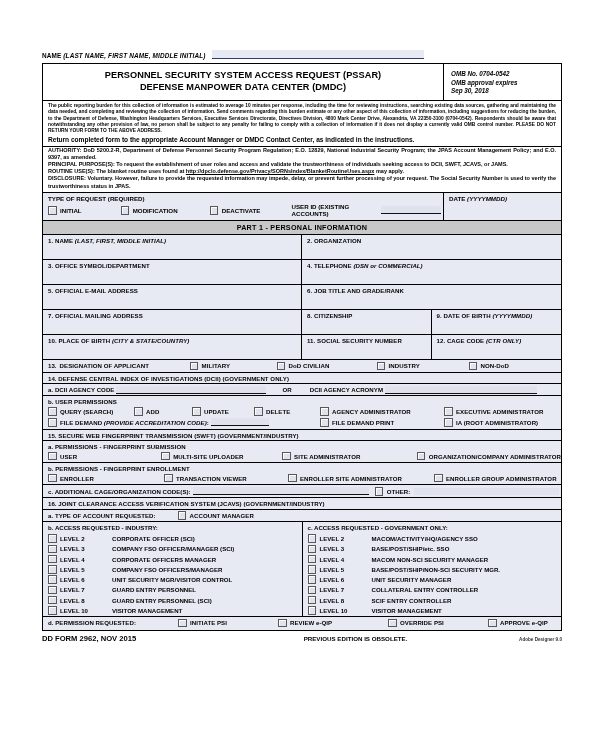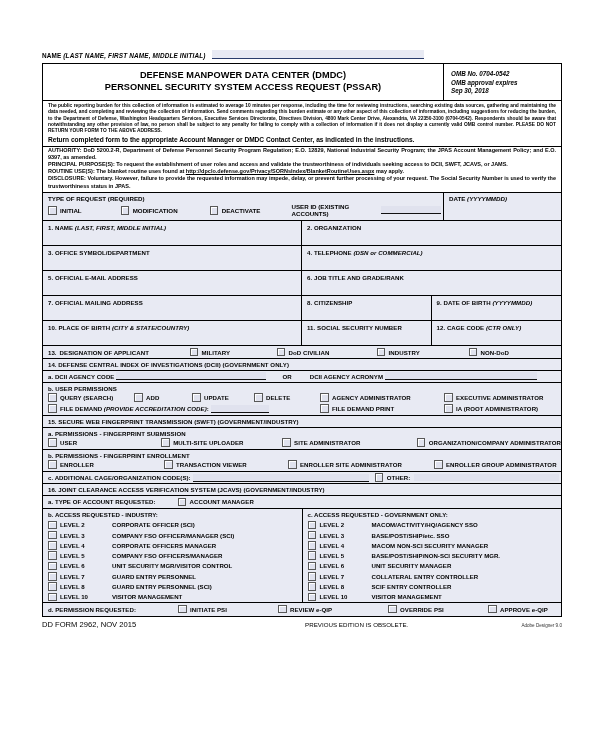--- a/index.html
+++ b/index.html
@@ -218,42 +218,42 @@
   }
   .lvl-num { width: 52px; margin-left: 3.5px; }
   .lvl-txt { flex: 1; }
 
   
   .footer {
     display: flex;
     align-items: baseline;
     margin-top: 3px;
     font-size: 7.6px;
-    font-weight: normal;
+    font-weight: bold;
   }
   .footer .ff { width: 150px; }
   .footer .fm { flex: 1; text-align: center; font-size: 6.2px; }
   .footer .fr { font-size: 4.6px; color: #333; }
 </style>
 </head>
 <body>
 
 <div class="page">
 
   <div class="topname">
     <span class="lbl"><b>NAME </b><span>(LAST NAME, FIRST NAME, MIDDLE INITIAL)</span></span>
     <span class="ln"></span>
   </div>
 
   <div class="form">
 
     <div class="hdr bb">
       <div class="hdr-title br">
+        <div>PERSONNEL SECURITY SYSTEM ACCESS REQUEST (PSSAR)</div>
         <div>DEFENSE MANPOWER DATA CENTER (DMDC)</div>
-        <div>PERSONNEL SECURITY SYSTEM ACCESS REQUEST (PSSAR)</div>
       </div>
       <div class="hdr-omb">
         <div>OMB No. 0704-0542</div>
         <div>OMB approval expires</div>
         <div>Sep 30, 2018</div>
       </div>
     </div>
 
     <div class="burden bb">
       <span>The public reporting burden for this collection of information is estimated to average 10 minutes per response, including the time for reviewing instructions, searching existing data sources, gathering and maintaining the data needed, and completing and reviewing the collection of information. Send comments regarding this burden estimate or any other aspect of this collection of information, including suggestions for reducing the burden, to the Department of Defense, Washington Headquarters Services, Executive Services Directorate, Directives Division, 4800 Mark Center Drive, Alexandria, VA 22350-3100 (0704-0542). Respondents should be aware that notwithstanding any other provision of law, no person shall be subject to any penalty for failing to comply with a collection of information if it does not display a currently valid OMB control number. PLEASE DO NOT RETURN YOUR FORM TO THE ABOVE ADDRESS.</span>
@@ -287,20 +287,21 @@
           </span>
           <span>USER ID (EXISTING ACCOUNTS)</span>
           <span class="blank" style="width:66px"></span>
         </div>
       </div>
       <div class="tor-date">
         <b>DATE </b><i>(YYYYMMDD)</i>
       </div>
     </div>
 
+    <div class="secbar bb">PART 1 - PERSONAL INFORMATION</div>
 
     <div class="row bb">
       <div class="cell br h-name" style="width:50%">
         <span>1.</span>
         <span>NAME </span><i>(LAST, FIRST, MIDDLE INITIAL)</i>
       </div>
       <div class="cell h-name" style="width:50%">
         <span>2.</span>
         <span>ORGANIZATION</span>
       </div>

